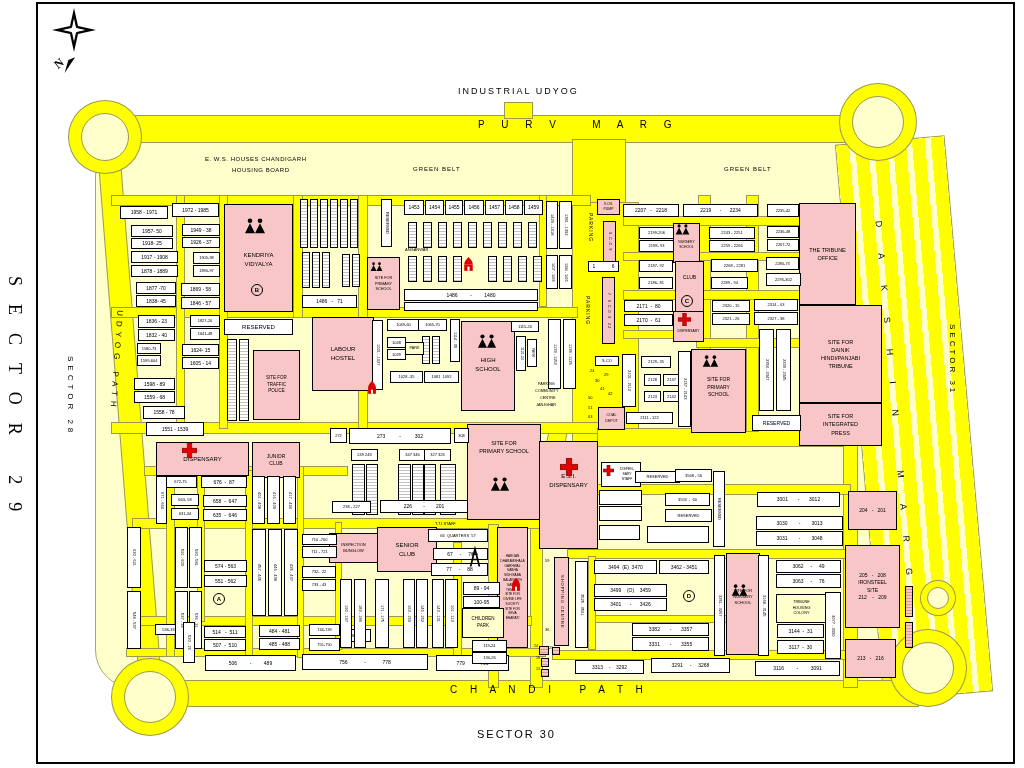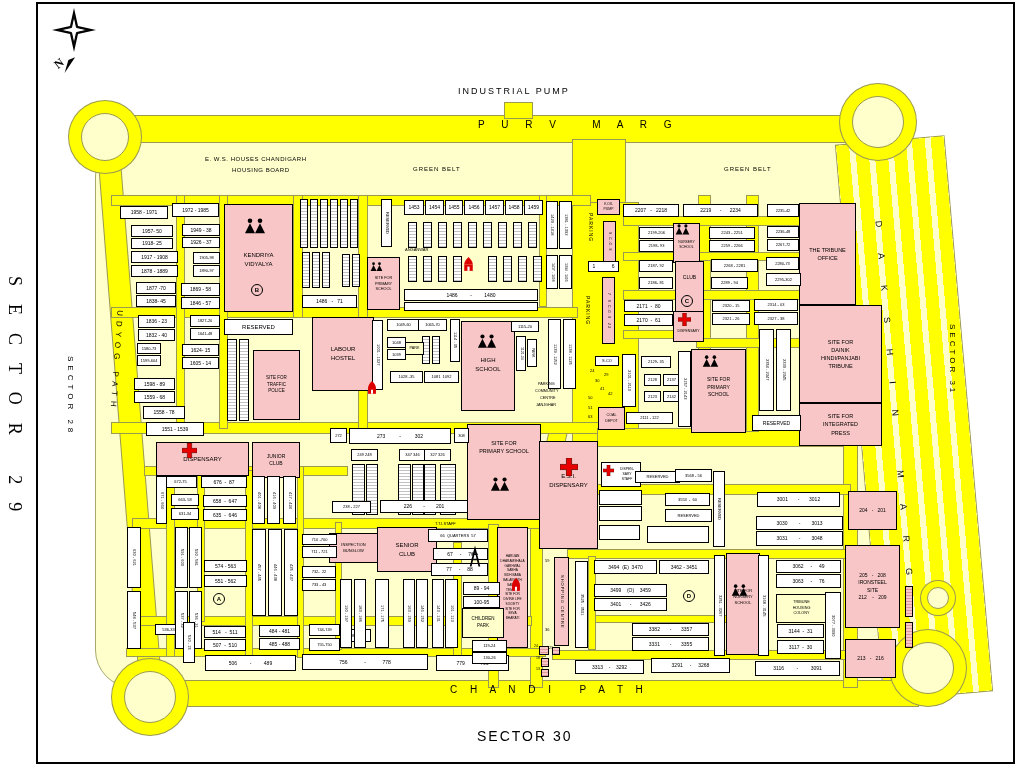--- a/index.html
+++ b/index.html
@@ -20,36 +20,36 @@
   .hatch{position:absolute;background:repeating-linear-gradient(180deg,#fff 0 2px,#c2c2c2 2px 3px);border:1px solid #000;box-sizing:border-box;}
   .hatch.pink{background:repeating-linear-gradient(180deg,#F8C6C6 0 2px,#d99 2px 3px);}
   .lbl{position:absolute;color:#000;line-height:1.15;white-space:pre;z-index:30;}
   .big{position:absolute;color:#000;white-space:pre;z-index:40;}
   .ico{position:absolute;z-index:35;display:flex;align-items:center;justify-content:center;}
   .ico svg{display:block;width:100%;height:100%;}
   .cl{position:absolute;border:1px solid #000;border-radius:50%;background:#fff0;display:flex;align-items:center;justify-content:center;font-weight:bold;z-index:36;color:#000;}
   #sec29{left:4px;top:276px;writing-mode:vertical-rl;font-size:18px;letter-spacing:18px;font-family:"Liberation Serif",serif;}
   #sec28{left:66px;top:356px;writing-mode:vertical-rl;font-size:8px;letter-spacing:4px;}
   #sec31{left:948px;top:324px;writing-mode:vertical-rl;font-size:8px;letter-spacing:3px;}
-  #sec30{left:477px;top:728px;font-size:14px;letter-spacing:2px;}
+  #sec30{left:477px;top:728px;font-size:11px;letter-spacing:2px;}
   #industrial{left:458px;top:86px;font-size:9px;letter-spacing:2px;}
   #purv{left:478px;top:119px;font-size:10px;letter-spacing:7px;z-index:40;}
   #chandi{left:450px;top:684px;font-size:10px;letter-spacing:5px;z-index:40;}
   #udyog{left:112px;top:310px;writing-mode:vertical-rl;font-size:8px;letter-spacing:5px;transform:rotate(4deg);z-index:40;}
   #dakshin{left:890px;top:220px;writing-mode:vertical-rl;font-size:9px;letter-spacing:26px;transform:rotate(-5deg);z-index:40;}
 </style>
 </head>
 <body>
 
 <div id="stage">
   <div class="big" id="sec29">SECTOR 29</div>
   <div class="big" id="sec28">SECTOR 28</div>
   <div class="big" id="sec30">SECTOR 30</div>
   <div class="big" id="sec31">SECTOR 31</div>
-  <div class="big" id="industrial">INDUSTRIAL PUMP</div>
+  <div class="big" id="industrial">INDUSTRIAL UDYOG</div>
   <div class="big" id="purv">P U R V   M A R G</div>
   <div class="big" id="chandi">C H A N D I   P A T H</div>
   <div class="big" id="udyog">UDYOG PATH</div>
   <div class="big" id="dakshin">DAKSHIN MARG</div>
   <div id="frame"></div>
 <div class="land" style="position: absolute; left: 95px; top: 138px; width: 808px; height: 550px; border-radius: 38px;"></div>
     <div class="road lanes" style="position: absolute; left: 860px; top: 140px; width: 108px; height: 556px; transform: rotate(-5deg);"></div>
     <div class="road" style="position: absolute; left: 95px; top: 116px; width: 792px; height: 26px;"></div>
     <div class="road" style="position: absolute; left: 505px; top: 103px; width: 27px; height: 15px;"></div>
     <div class="road" style="position: absolute; left: 168px; top: 681px; width: 750px; height: 25px;"></div>

